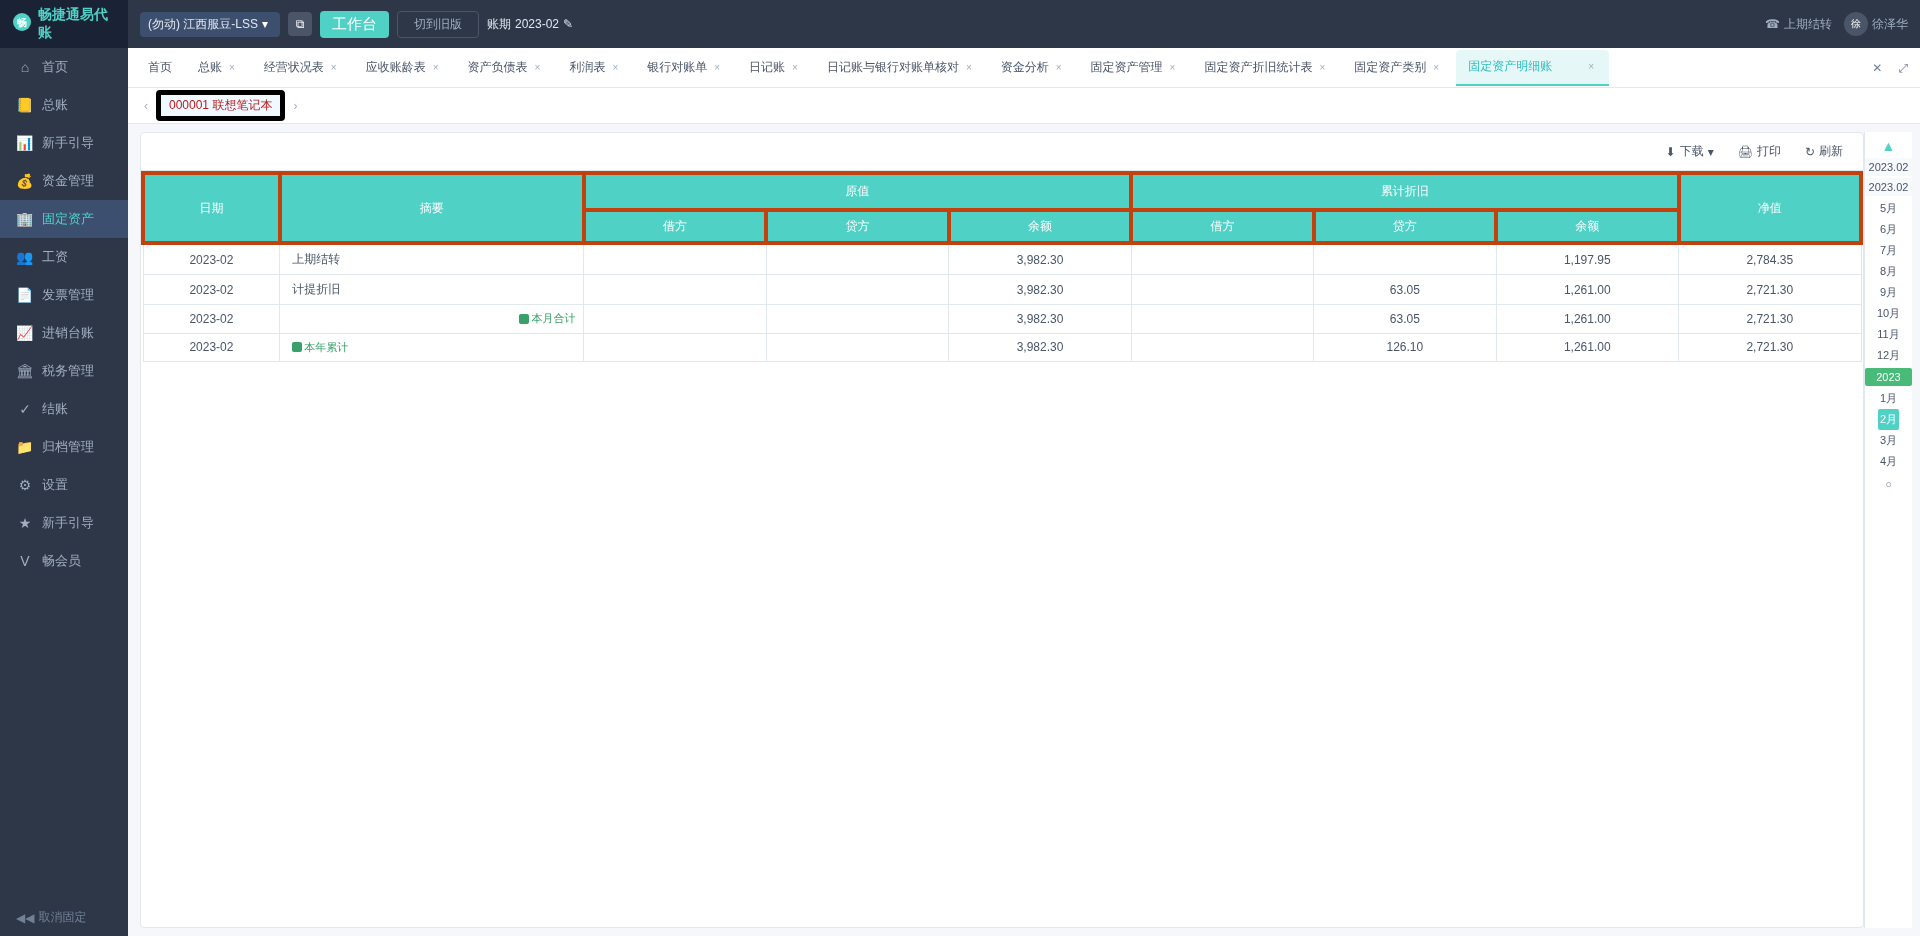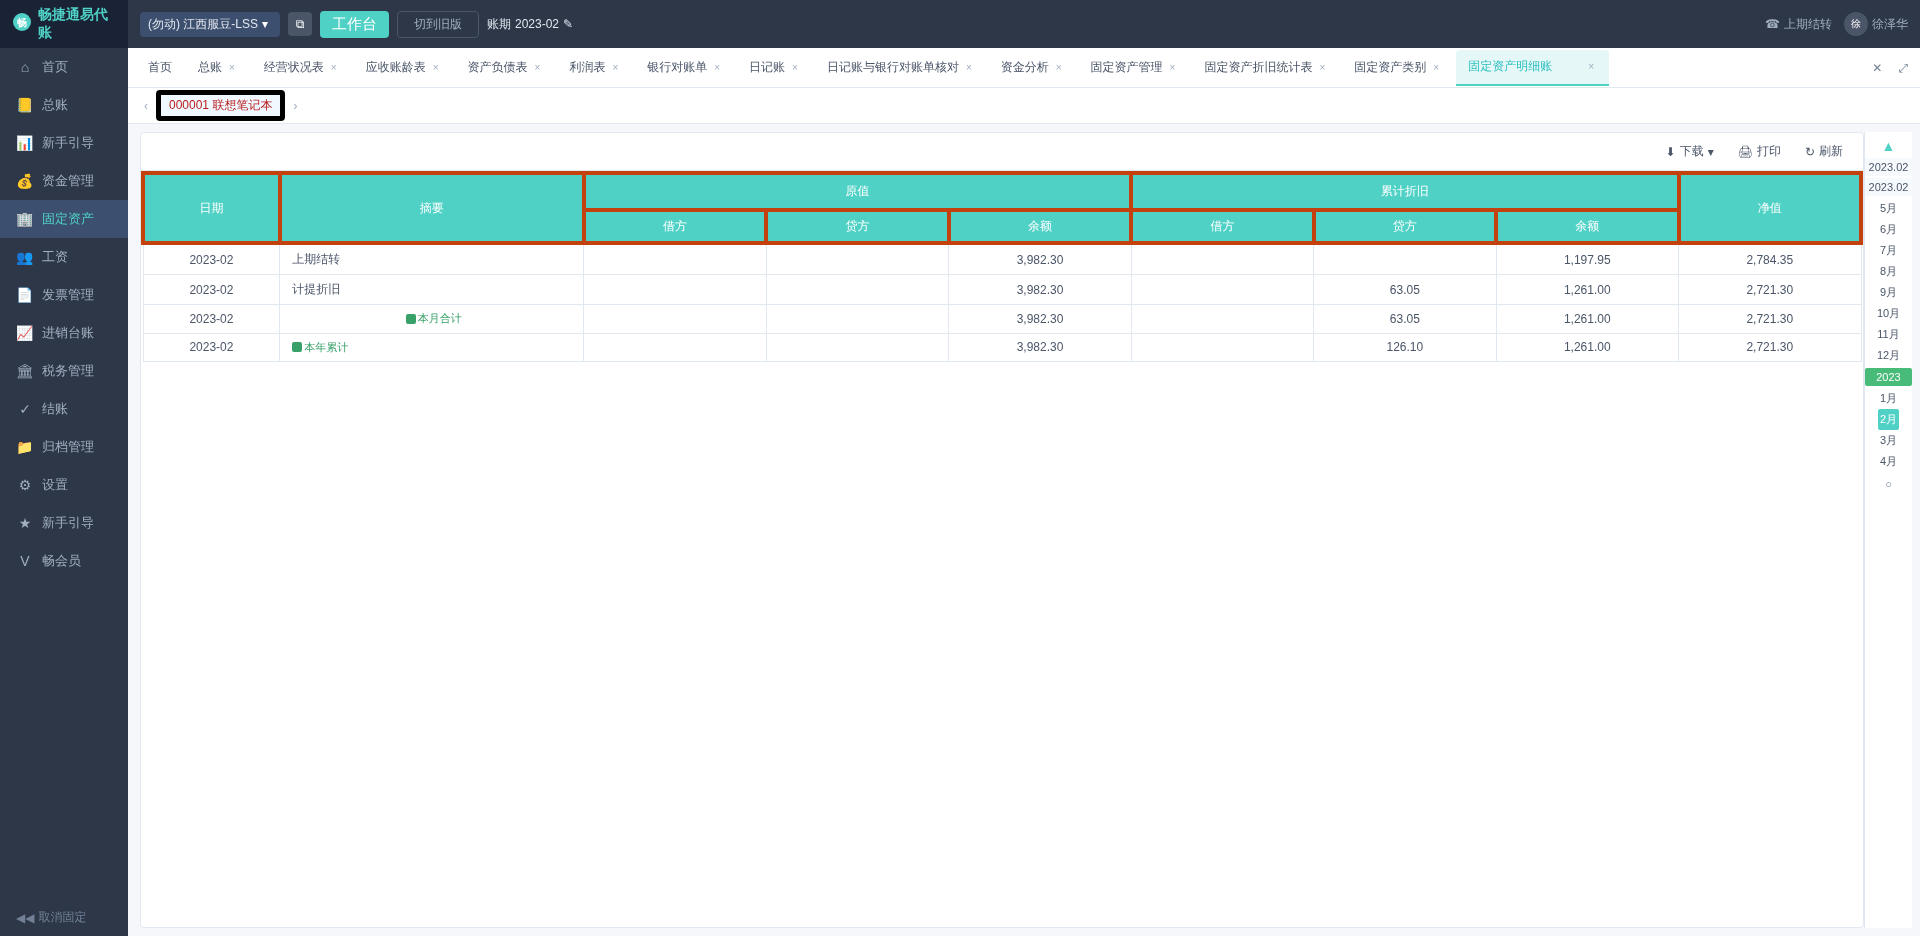--- a/index.html
+++ b/index.html
@@ -411,21 +411,21 @@
       <td></td>
       <td></td>
       <td>3,982.30</td>
       <td></td>
       <td>63.05</td>
       <td>1,261.00</td>
       <td>2,721.30</td>
     </tr>
             <tr>
       <td>2023-02</td>
-      <td style="text-align:center;padding-left:12px;margin-top:24px;"><span class="tag-green">本月合计</span></td>
+      <td style="text-align:right;padding-left:12px;margin-top:24px;"><span class="tag-green">本月合计</span></td>
       <td></td>
       <td></td>
       <td>3,982.30</td>
       <td></td>
       <td>63.05</td>
       <td>1,261.00</td>
       <td>2,721.30</td>
     </tr>
             <tr>
       <td>2023-02</td>

